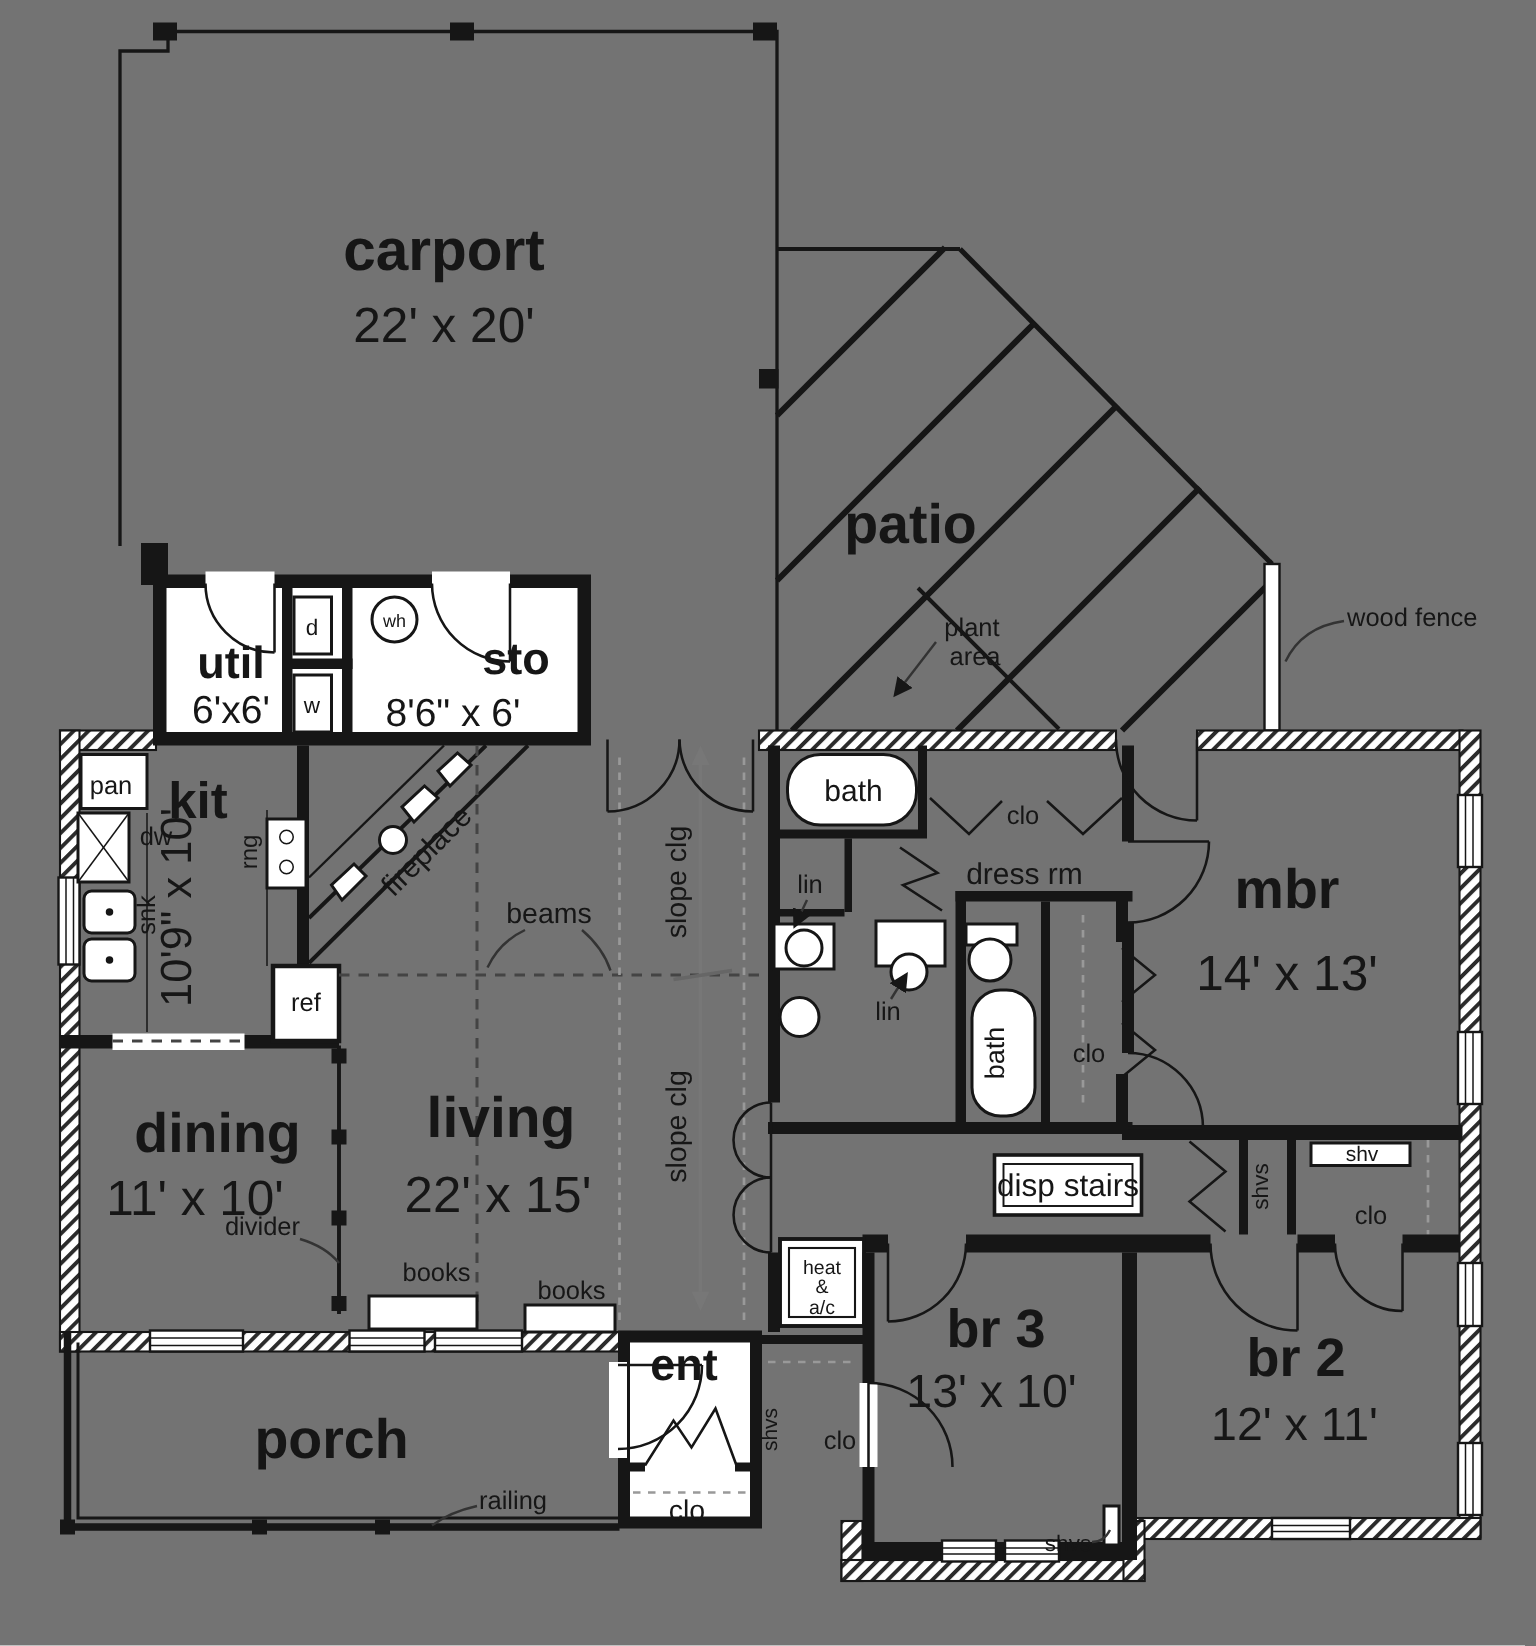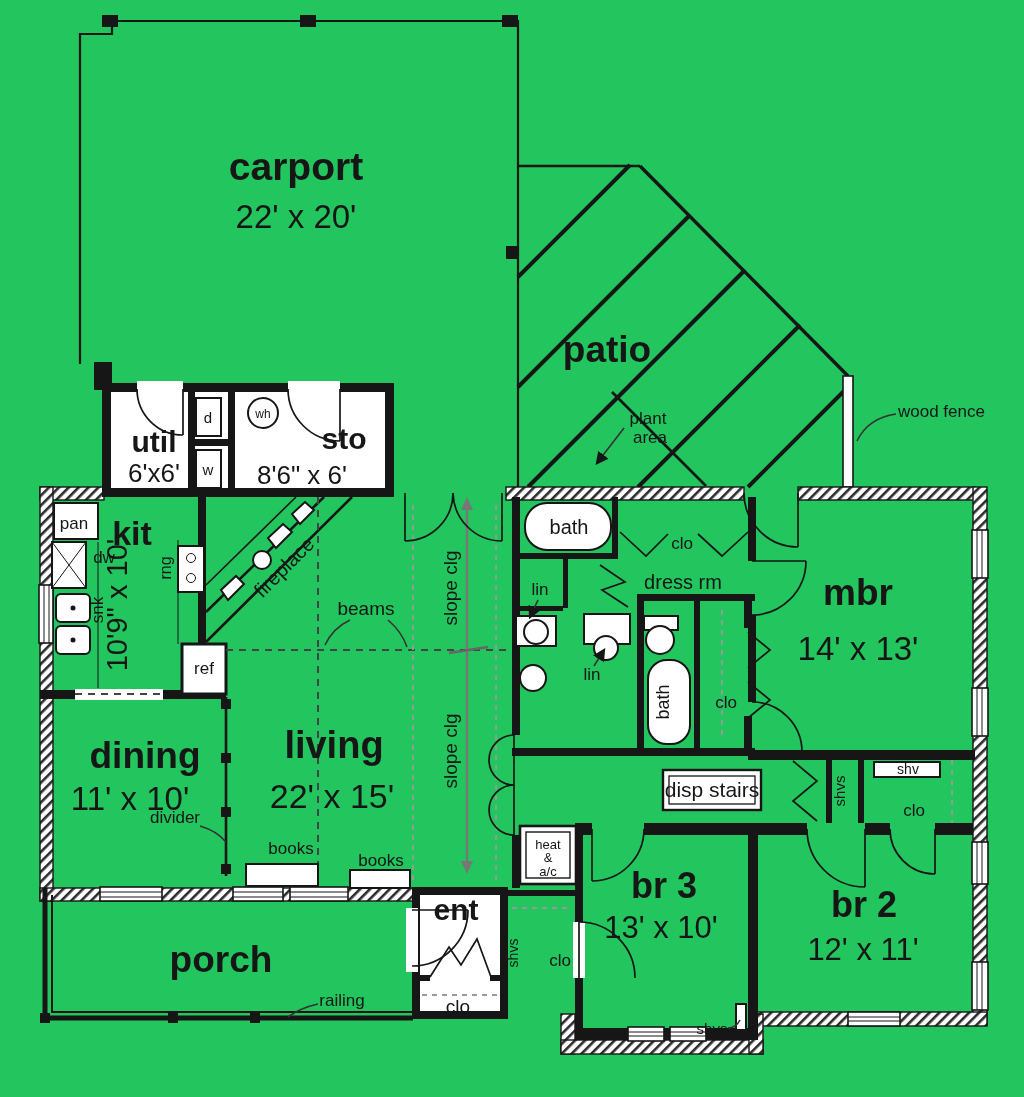--- a/index.html
+++ b/index.html
@@ -1,16 +1,16 @@
 <!DOCTYPE html>
 <html><head>
 <meta charset="utf-8">
 <style>
   html,body{margin:0;padding:0;background:#ffffff;}
-  .page{width:1024px;height:1097px;background:#22c55e;position:relative;}
+  .page{width:1024px;height:1097px;background:#737373;position:relative;}
   svg{display:block;}
   .t{font-family:"Liberation Sans","DejaVu Sans",sans-serif;fill:#161616;}
   .tc{text-anchor:middle;}
   .b{font-weight:700;}
   .ln{stroke:#161616;fill:none;}
   .wb{fill:#161616;stroke:none;}
   .wh{fill:url(#hatch);stroke:#161616;stroke-width:1.4;}
   .win{fill:#ffffff;stroke:#161616;stroke-width:1.6;}
   .fx{fill:#ffffff;stroke:#161616;stroke-width:2;}
   .door{stroke:#161616;stroke-width:1.7;fill:none;}

